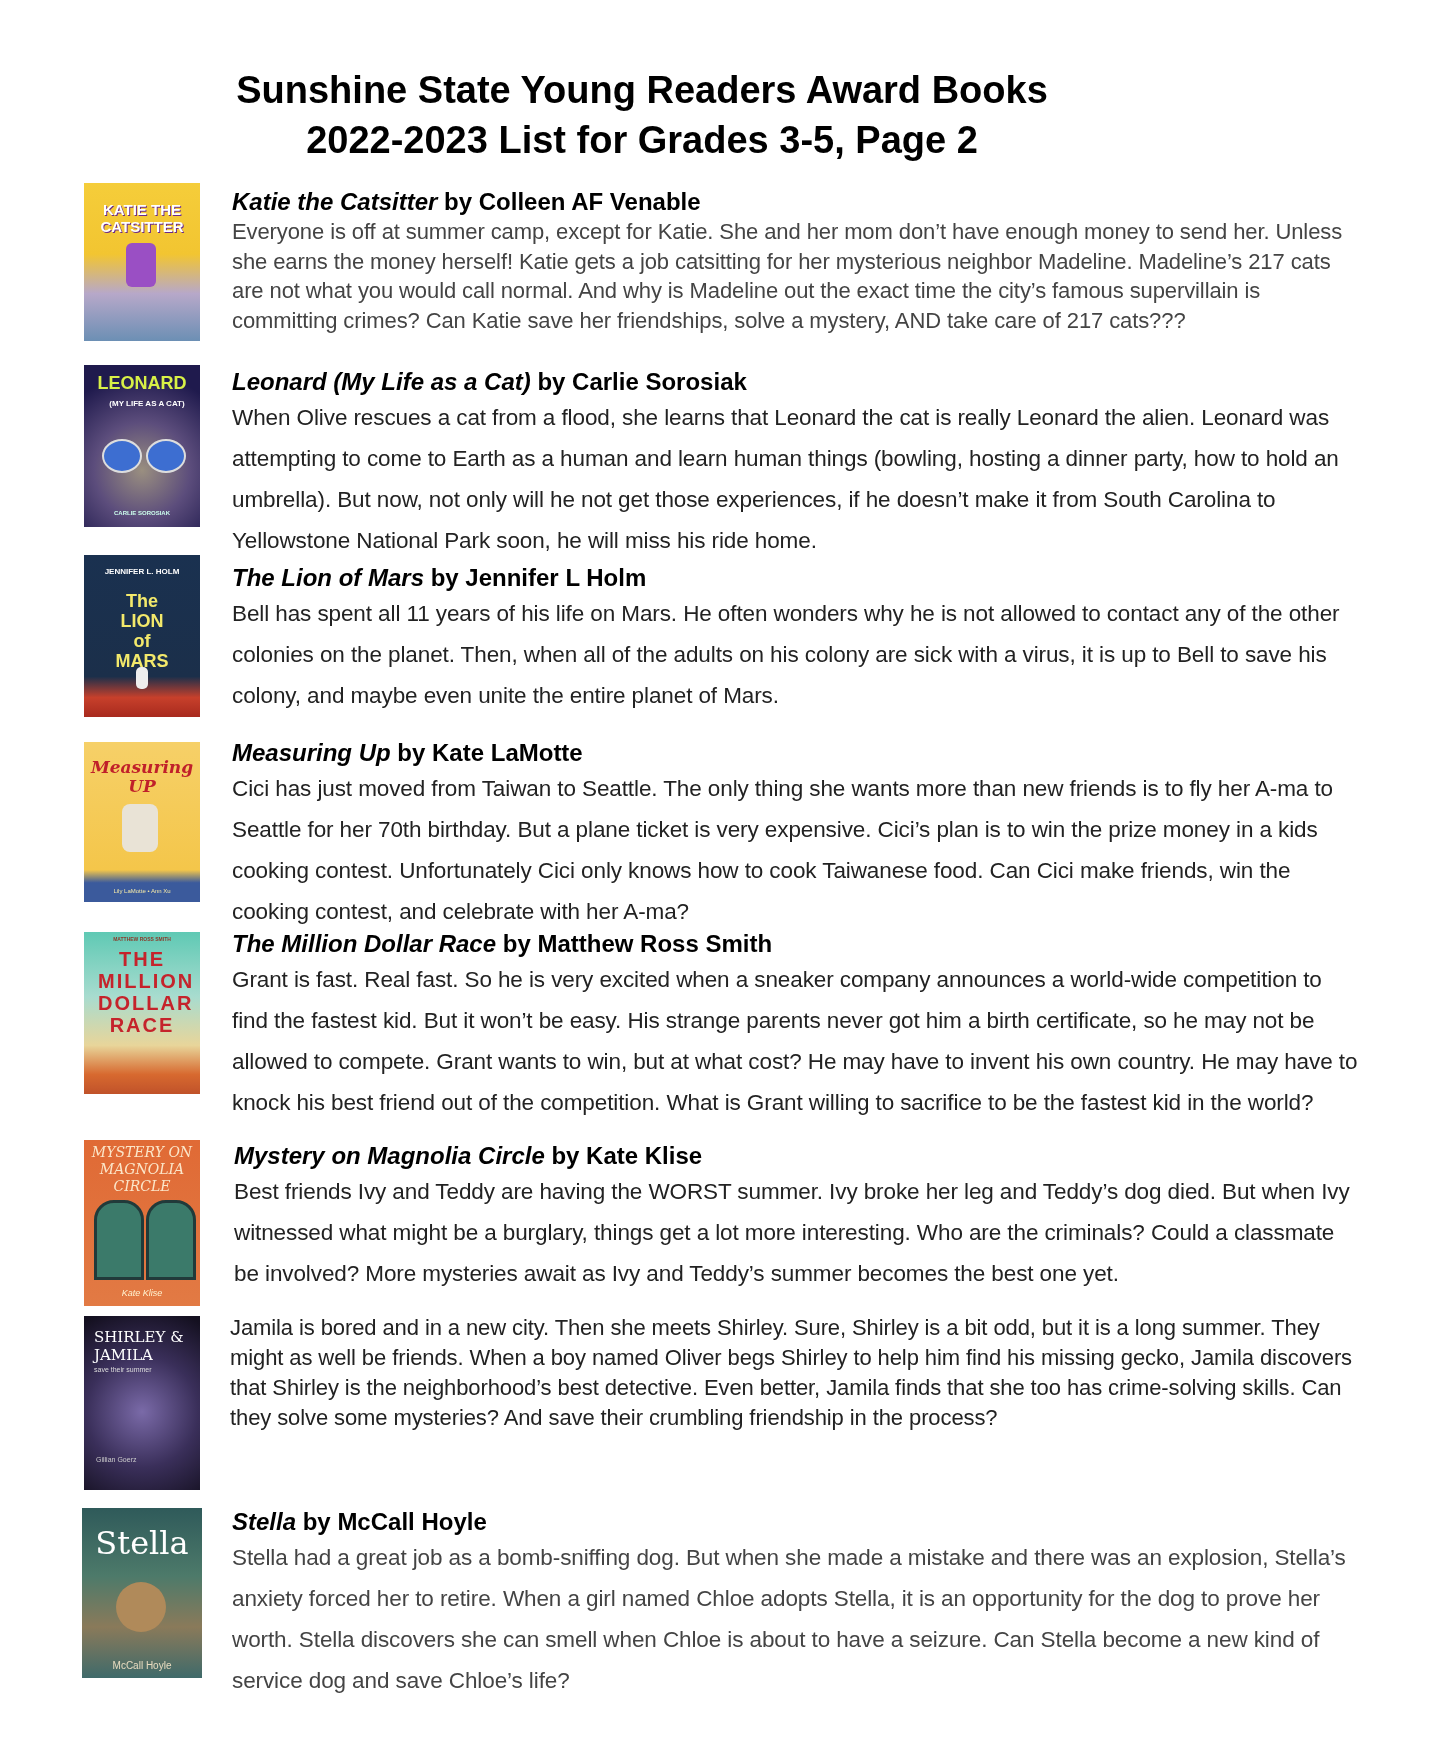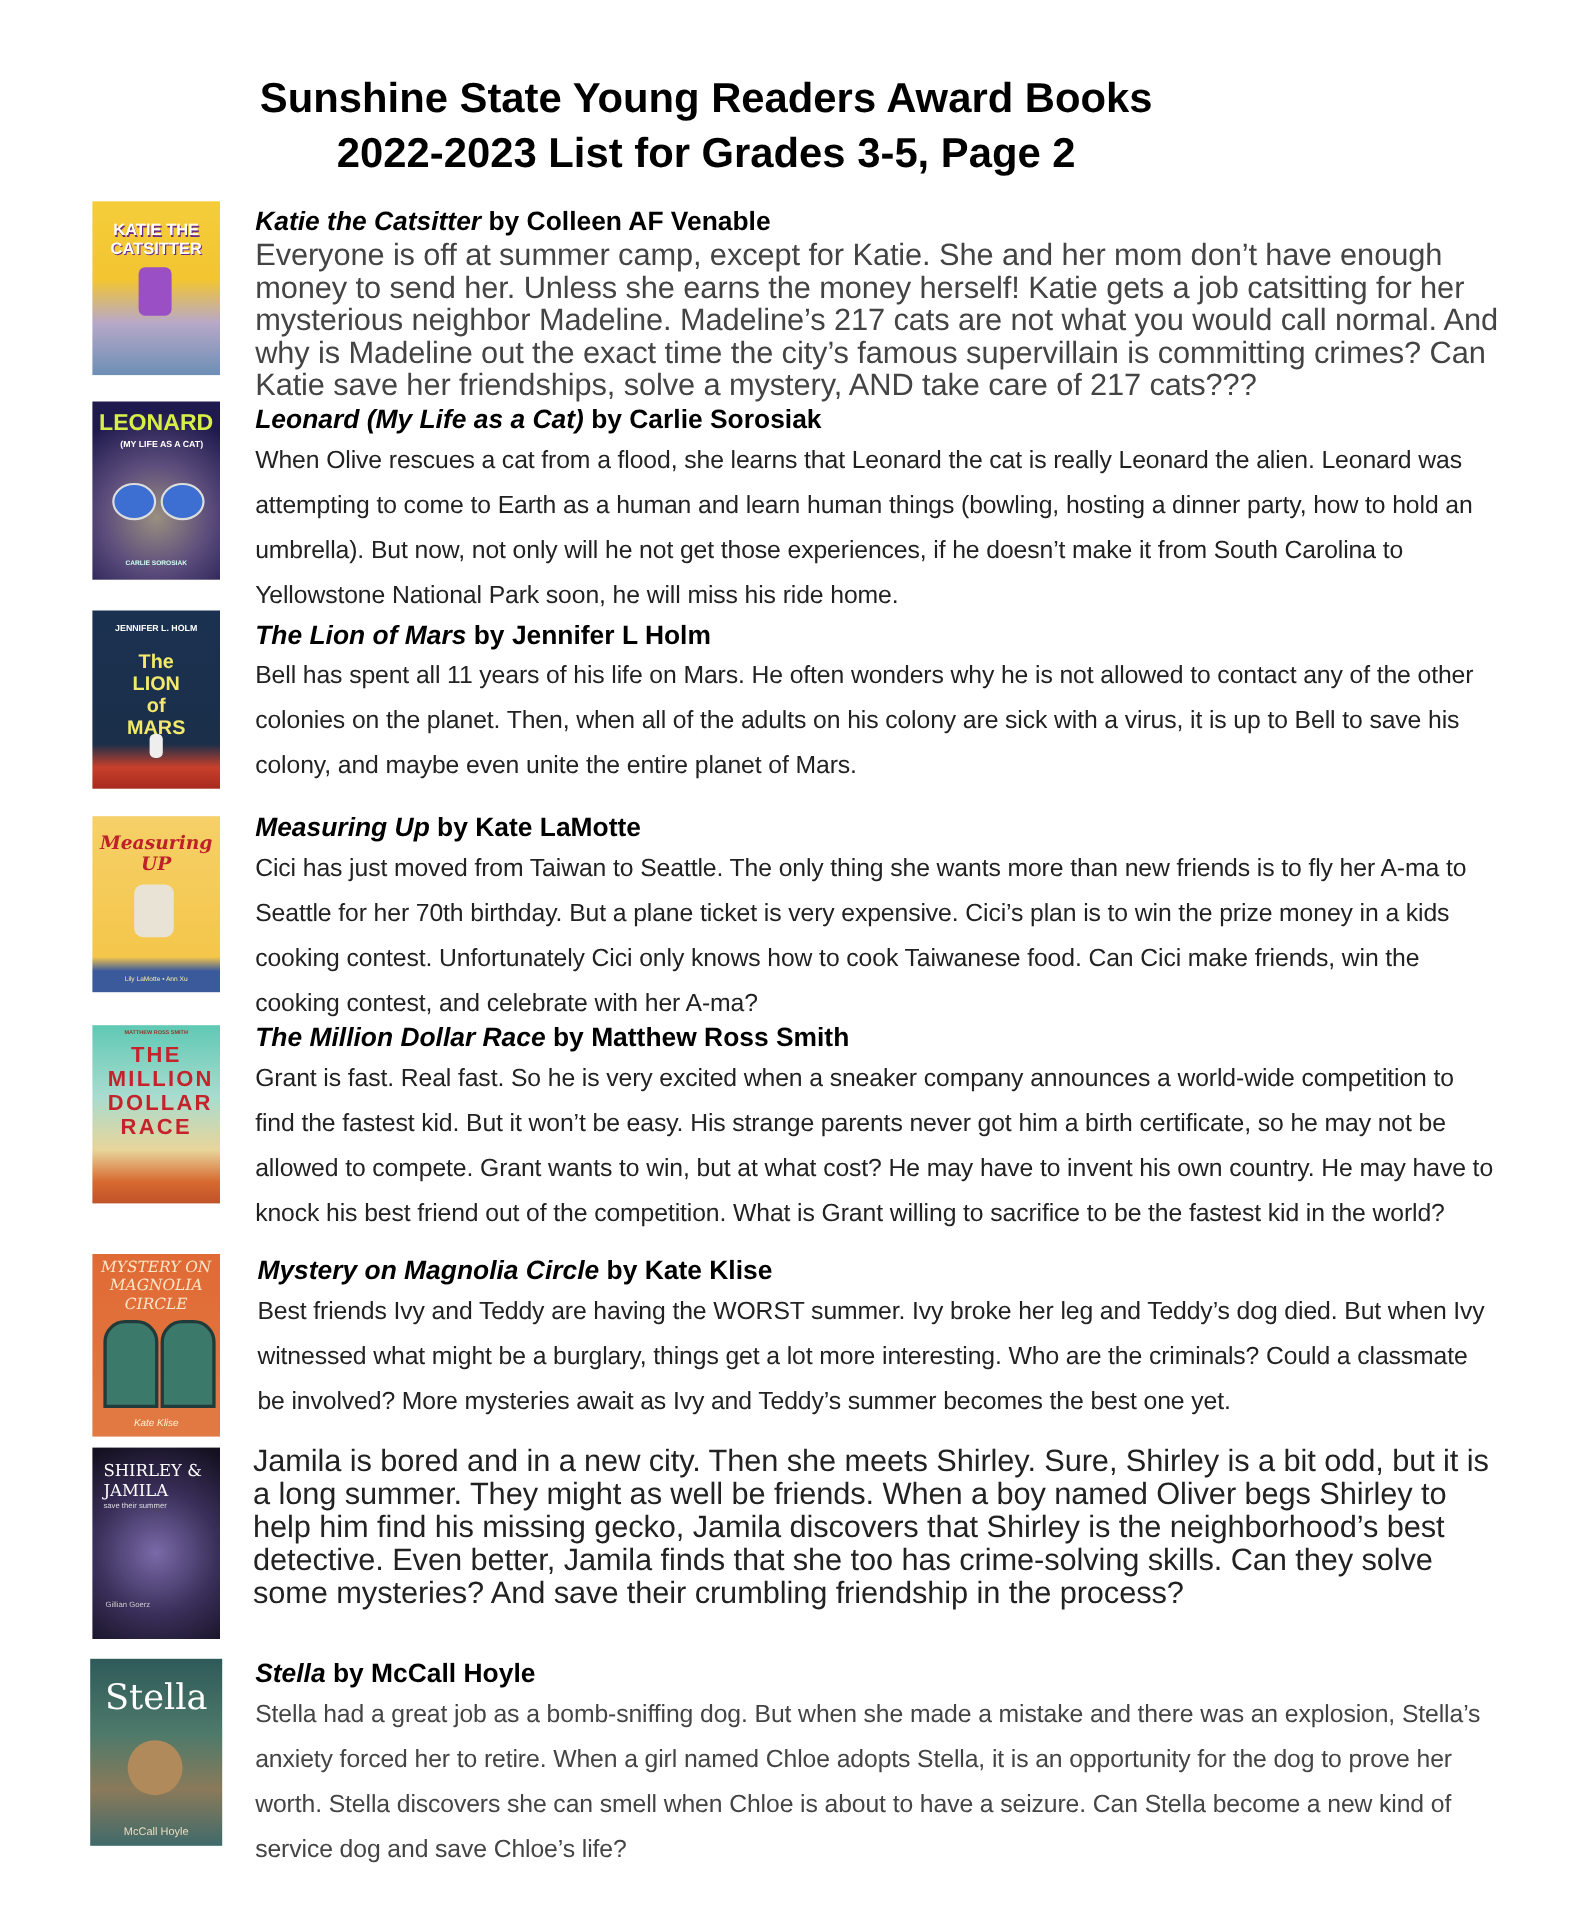--- a/index.html
+++ b/index.html
@@ -6,21 +6,21 @@
   body{width:1450px;height:1754px;position:relative;overflow:hidden;color:#111;}
   .title{position:absolute;left:0;width:1284px;text-align:center;font-family:"Liberation Sans",sans-serif;font-weight:bold;font-size:38px;line-height:48px;color:#000;}
   .t1{top:66px;} .t2{top:116px;}
   .entry{position:absolute;left:0;width:1450px;}
   .cover{position:absolute;left:84px;width:116px;overflow:hidden;box-sizing:border-box;}
   .cover .ct{position:absolute;left:0;right:0;text-align:center;font-family:"Liberation Sans",sans-serif;font-weight:bold;}
   .text{position:absolute;left:232px;width:1130px;}
   .head{font-family:"Liberation Sans",sans-serif;font-weight:bold;font-size:24px;line-height:30px;color:#000;}
   .head i{font-style:italic;}
   .desc{font-family:"Liberation Sans",sans-serif;font-size:22.5px;line-height:41px;color:#222;letter-spacing:-0.1px;}
-  .desc.small{font-size:28px;line-height:30px;}
+  .desc.small{font-size:22px;line-height:30px;}
   .desc.grey{color:#444;}
 </style>
 </head>
 <body>
 
 <div>
   <div class="title t1">Sunshine State Young Readers Award Books</div>
   <div class="title t2">2022-2023 List for Grades 3-5, Page 2</div>
 </div>
 
@@ -30,21 +30,21 @@
     <div style="position:absolute;left:42px;top:60px;width:30px;height:44px;background:#9a4fc4;border-radius:6px;"></div>
   </div>
   <div class="text" style="top:187px;">
     <div class="head"><i>Katie the Catsitter</i><span> by Colleen AF Venable</span></div>
     <div class="desc small grey" style="line-height:29.5px;">Everyone is off at summer camp, except for Katie. She and her mom don’t have enough money to send her. Unless she earns the money herself! Katie gets a job catsitting for her mysterious neighbor Madeline. Madeline’s 217 cats are not what you would call normal.  And why is Madeline out the exact time the city’s famous supervillain is committing crimes?  Can Katie save her friendships, solve a mystery, AND take care of 217 cats???</div>
   </div>
 </div>
 
 <div class="entry">
   <div class="cover" style="top:365px;height:162px;background:radial-gradient(circle at 50% 65%,#9a8f80 0%,#5c4d7c 40%,#1f1a4d 80%);">
-    <div class="ct" style="top:8px;font-size:21px;color:#d8f046;">LEONARD</div>
+    <div class="ct" style="top:8px;font-size:18px;color:#d8f046;">LEONARD</div>
     <div class="ct" style="top:34px;font-size:8px;color:#fff;font-weight:bold;margin-left:10px;">(MY LIFE AS A CAT)</div>
     <div style="position:absolute;left:18px;top:74px;width:36px;height:30px;border-radius:50%;background:#3d6ed1;border:2px solid #ddd;"></div>
     <div style="position:absolute;left:62px;top:74px;width:36px;height:30px;border-radius:50%;background:#3d6ed1;border:2px solid #ddd;"></div>
     <div class="ct" style="top:145px;font-size:6px;color:#cfe;">CARLIE SOROSIAK</div>
   </div>
   <div class="text" style="top:367px;">
     <div class="head"><i>Leonard (My Life as a Cat)</i><span> by Carlie Sorosiak</span></div>
     <div class="desc">When Olive rescues a cat from a flood, she learns that Leonard the cat is really Leonard the alien. Leonard was attempting to come to Earth as a human and learn human things (bowling, hosting a dinner party, how to hold an umbrella). But now, not only will he not get those experiences, if he doesn’t make it from South Carolina to Yellowstone National Park soon, he will miss his ride home.</div>
   </div>
 </div>

